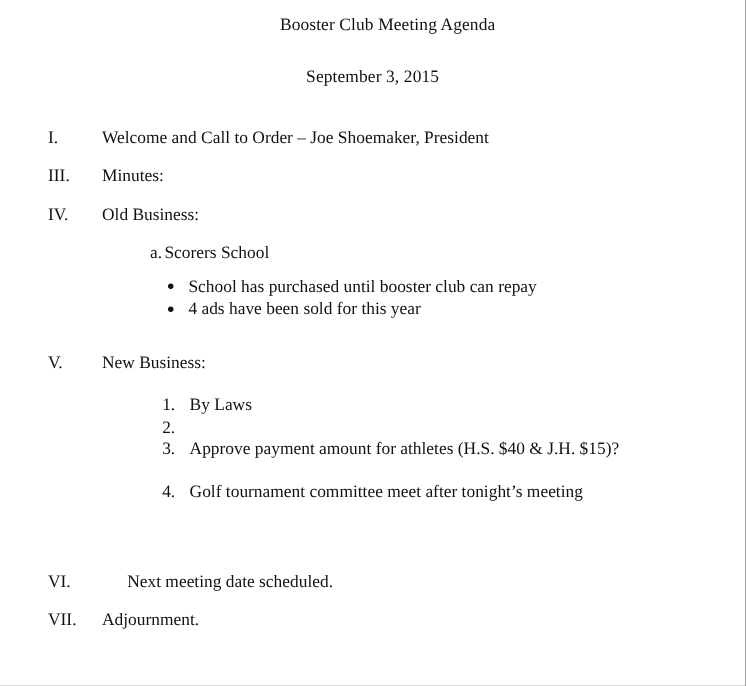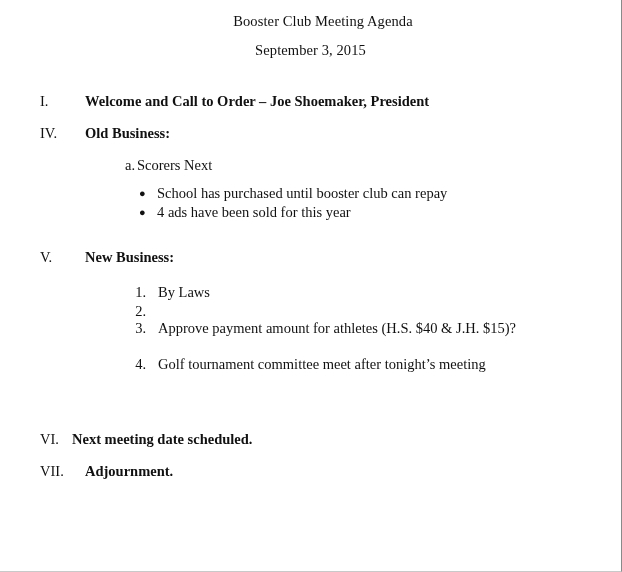--- a/index.html
+++ b/index.html
@@ -31,21 +31,21 @@
   }
   .doc-title {
     font-size: 14.5px;
     line-height: 20px;
     letter-spacing: 0.1px;
     margin-left: 25px;
   }
   .doc-date {
     font-size: 14.5px;
     line-height: 20px;
-    margin-top: 9px;
+    margin-top: 23px;
     letter-spacing: 0.1px;
   }
 
   
   .agenda {
     margin-top: 32px;
   }
 
   
   .roman-item {
@@ -60,25 +60,24 @@
     position: absolute;
     left: 40px;
     top: 0;
     width: 40px;
     text-align: left;
     white-space: nowrap;
   }
   .roman-item .roman-text {
     display: block;
     white-space: nowrap;
-    font-weight: bold;
   }
   
   .roman-item.wide-tab {
-    padding-left: 72px;
+    padding-left: 106px;
   }
 
   
   .letter-item {
     position: relative;
     padding-left: 137px;
     font-size: 14.5px;
     line-height: 18px;
     margin-top: 12px;
     margin-bottom: 10px;
@@ -147,29 +146,33 @@
   </div>
 
   <div class="agenda">
 
     <div class="roman-item">
       <span class="numeral">I.</span>
       <span class="roman-text">Welcome and Call to Order – Joe Shoemaker, President</span>
     </div>
 
 
+    <div class="roman-item">
+      <span class="numeral">III.</span>
+      <span class="roman-text">Minutes:</span>
+    </div>
 
     <div class="roman-item">
       <span class="numeral">IV.</span>
       <span class="roman-text">Old Business:</span>
     </div>
 
     <div class="letter-item">
       <span class="letter-marker">a.</span>
-      <span>Scorers Next</span>
+      <span>Scorers School</span>
     </div>
 
     <ul class="bullet-list">
       <li>
         <span class="bullet-glyph">●</span>
         <span>School has purchased until booster club can repay</span>
       </li>
       <li>
         <span class="bullet-glyph">●</span>
         <span>4 ads have been sold for this year</span>

